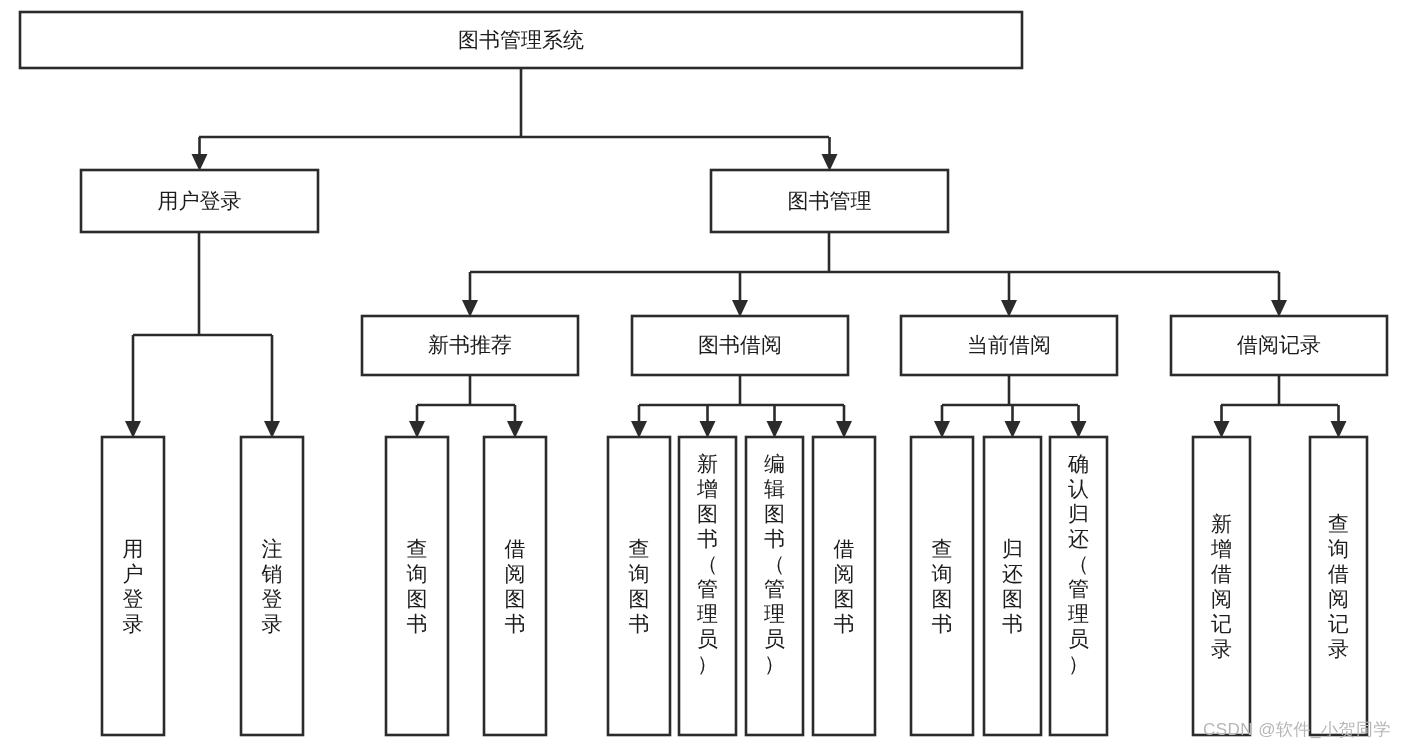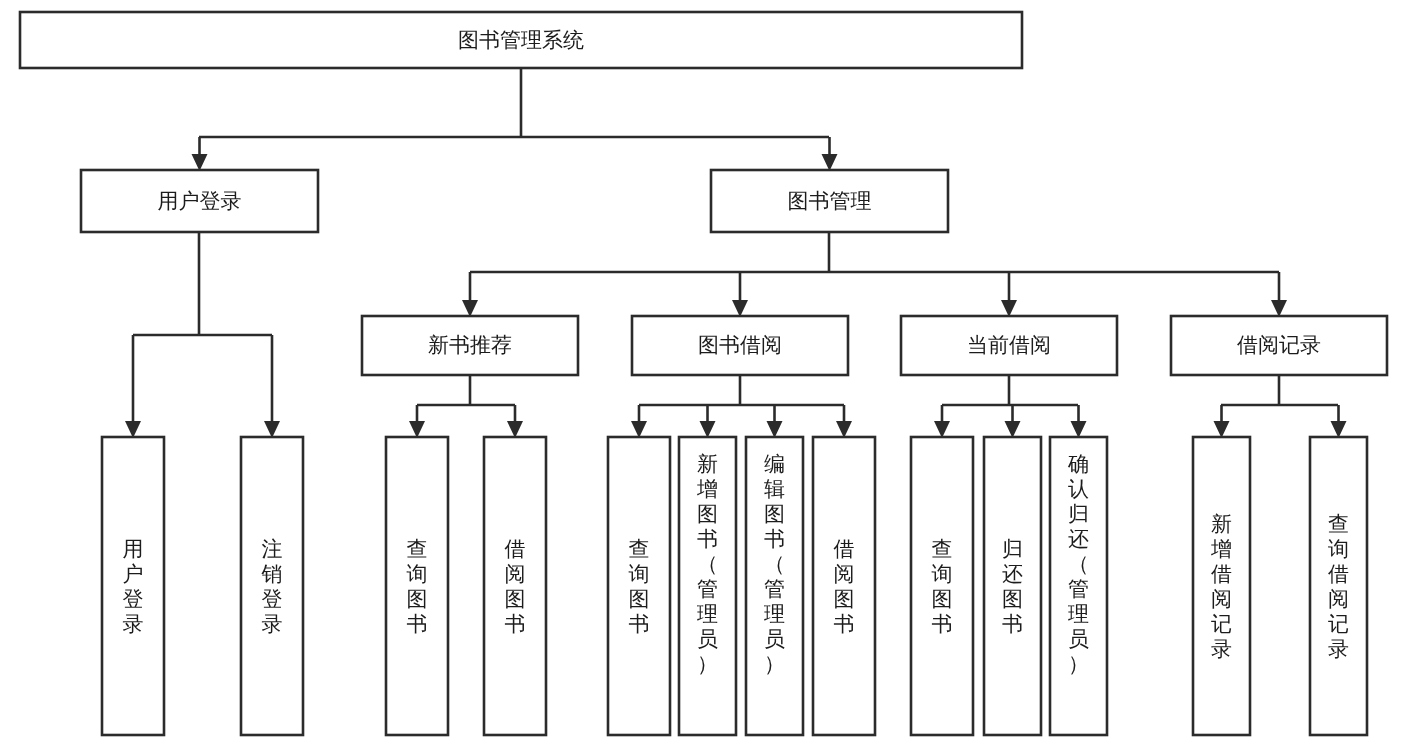--- a/index.html
+++ b/index.html
@@ -253,13 +253,14 @@
         <g>
           <rect x="1193" y="437" width="57" height="298" class="node-rect"></rect>
           <text x="1221.5" y="0" class="node-label-v"><tspan x="1221.5" y="530.5">新</tspan><tspan x="1221.5" y="555.5">增</tspan><tspan x="1221.5" y="580.5">借</tspan><tspan x="1221.5" y="605.5">阅</tspan><tspan x="1221.5" y="630.5">记</tspan><tspan x="1221.5" y="655.5">录</tspan></text>
         </g>
         <g>
           <rect x="1310" y="437" width="57" height="298" class="node-rect"></rect>
           <text x="1338.5" y="0" class="node-label-v"><tspan x="1338.5" y="530.5">查</tspan><tspan x="1338.5" y="555.5">询</tspan><tspan x="1338.5" y="580.5">借</tspan><tspan x="1338.5" y="605.5">阅</tspan><tspan x="1338.5" y="630.5">记</tspan><tspan x="1338.5" y="655.5">录</tspan></text>
         </g>
       </g>
   </svg>
+  <div class="watermark">CSDN @软件_小贺同学</div>
 </div>
 
 </body></html>

